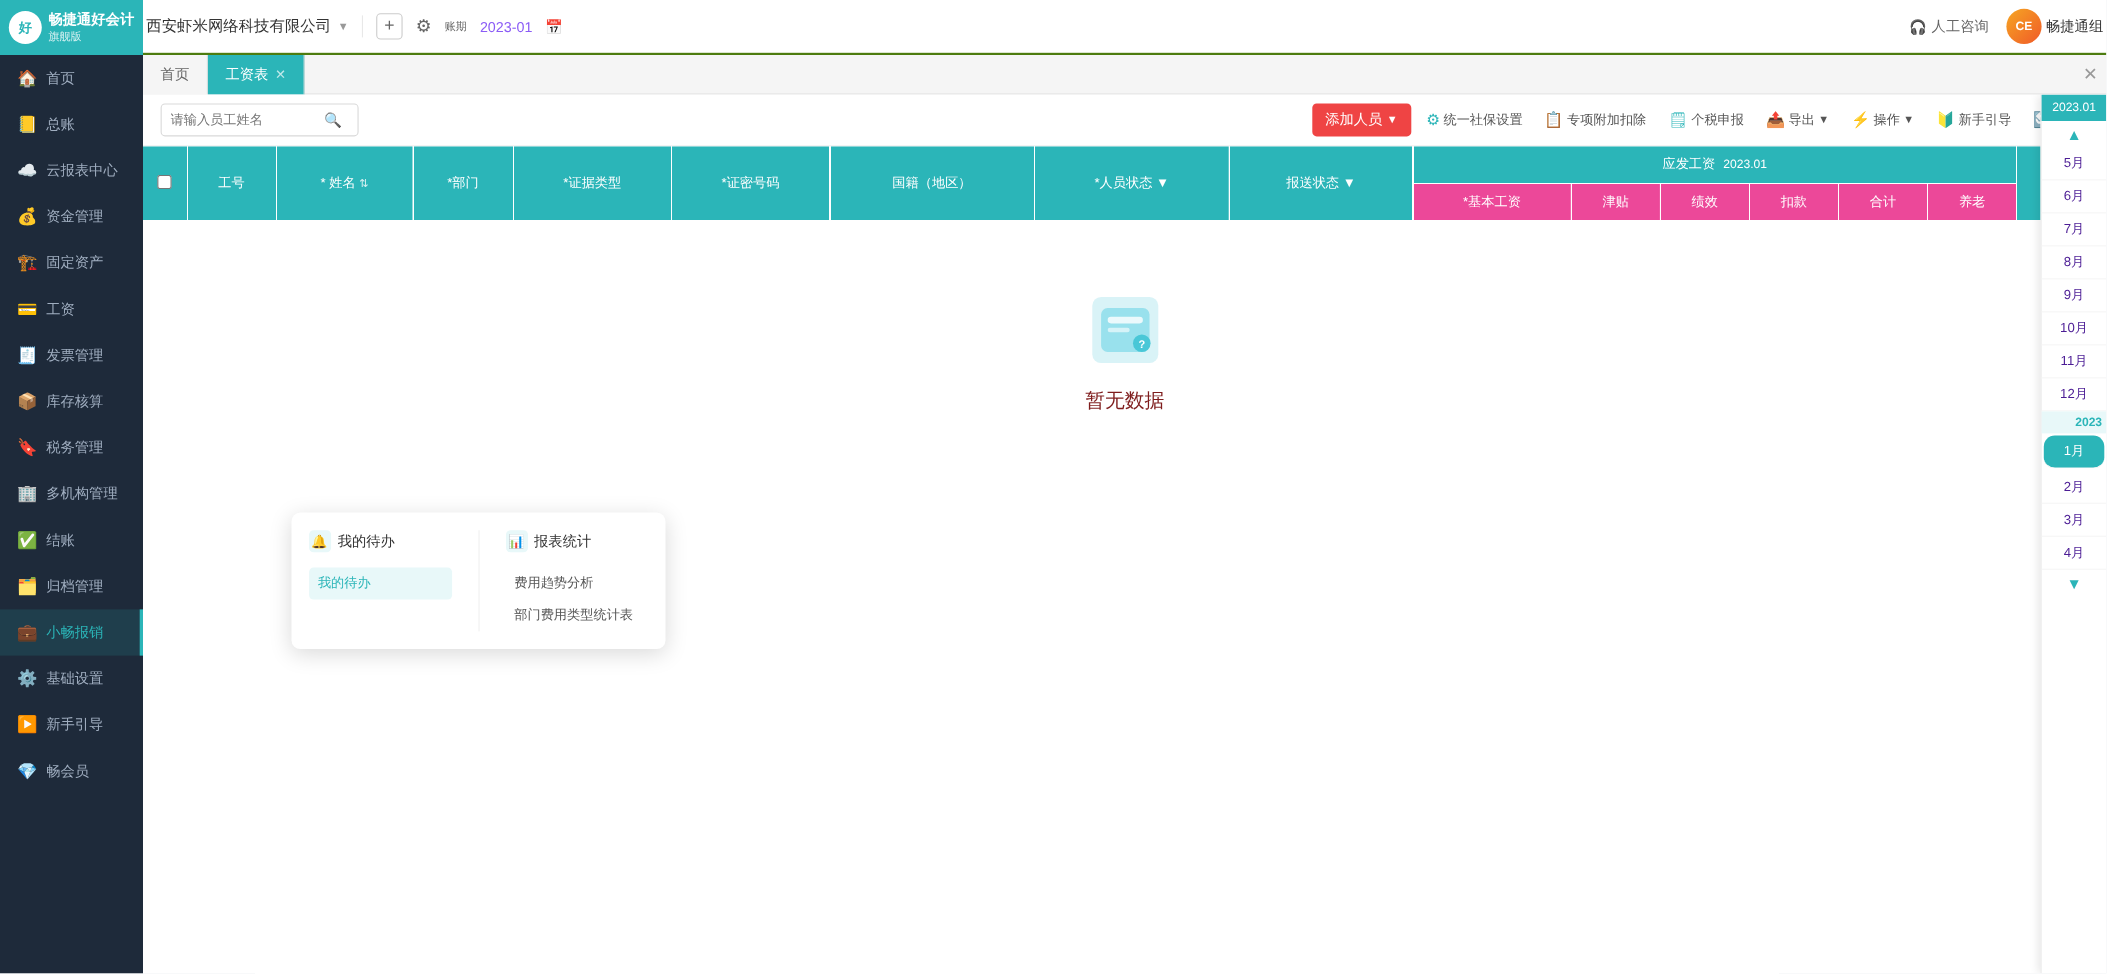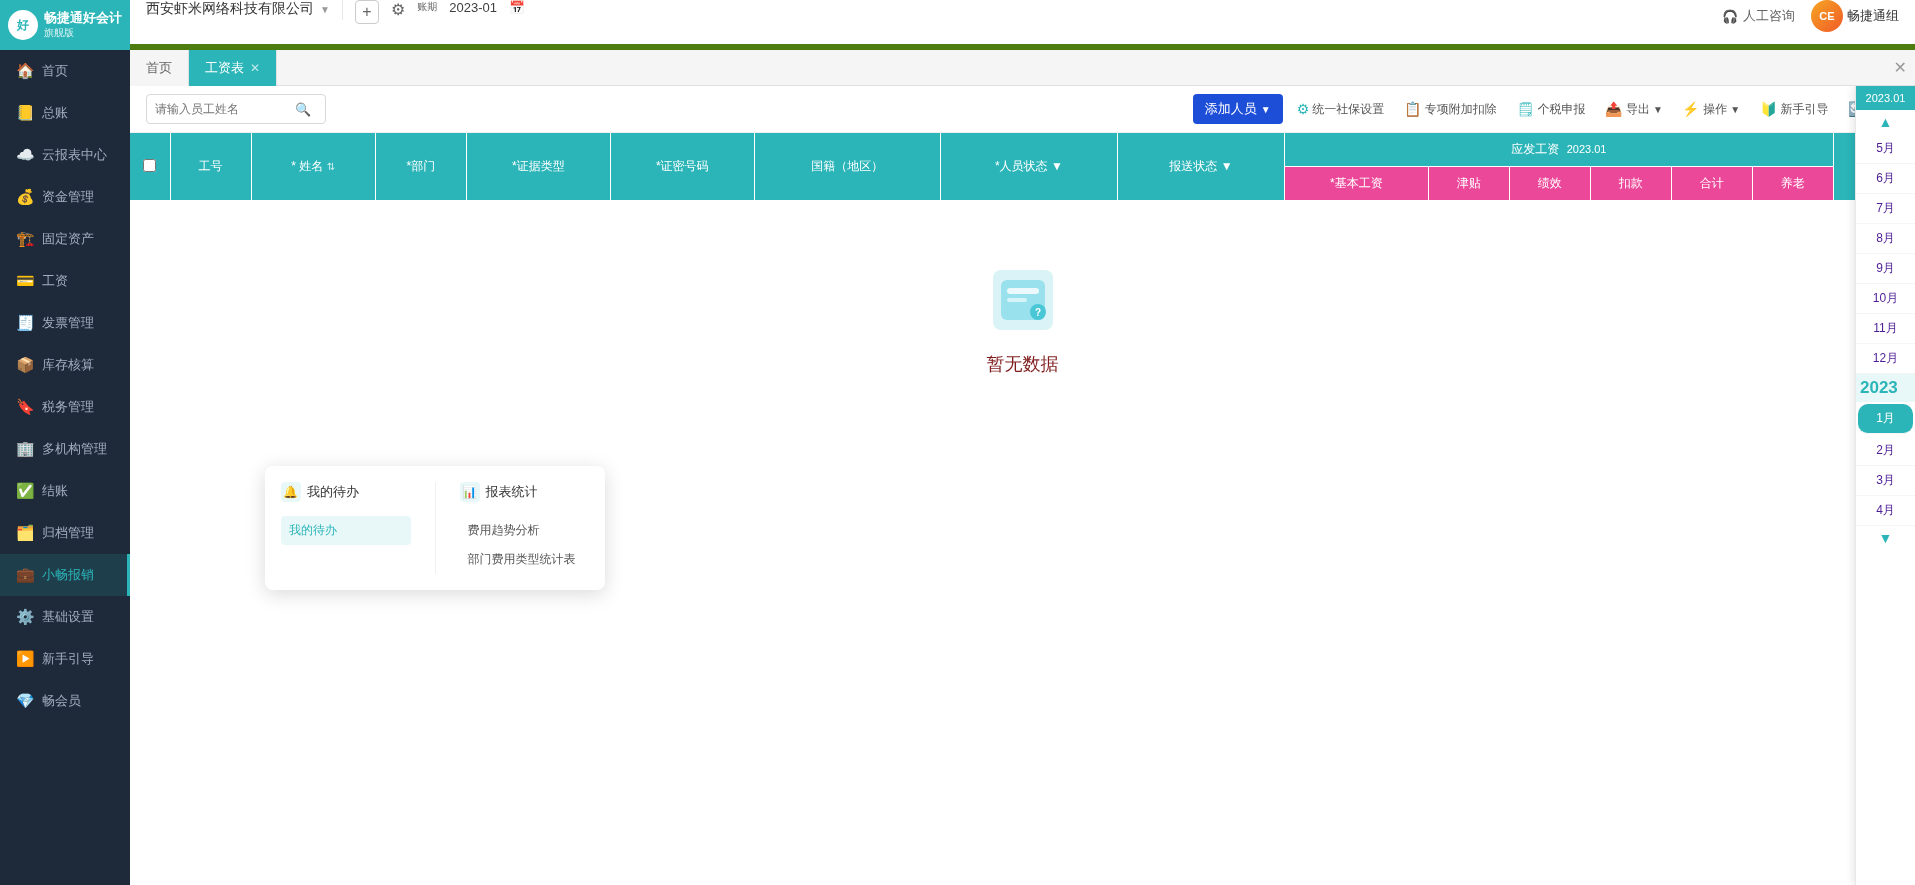--- a/index.html
+++ b/index.html
@@ -61,42 +61,42 @@
       flex-direction: column;
       height: 885px;
       overflow: hidden;
     }
 
     
     .topbar {
       background: white;
       height: 50px;
       display: flex;
-      align-items: flex-start;
-      padding: 0 16px;
-      border-bottom: 6px solid #4d7c0f;
+      align-items: center;
+      padding: 0 3px;
+      border-bottom: 2px solid #4d7c0f;
       gap: 12px;
       flex-shrink: 0;
     }
     .company-selector {
       display: flex; align-items: center; gap: 6px;
       font-size: 14px; color: #333; cursor: pointer;
     }
     .company-selector-arrow { color: #999; font-size: 10px; }
     .topbar-divider { width: 1px; height: 20px; background: #e8e8e8; }
     .topbar-add-btn {
       width: 24px; height: 24px;
       background: none; border: 1px solid #ccc;
       border-radius: 4px; cursor: pointer;
       display: flex; align-items: center; justify-content: center;
       color: #666; font-size: 16px;
     }
     .topbar-gear { color: #666; cursor: pointer; font-size: 16px; }
     .period-label { color: #666; font-size: 10px; }
-    .period-value { color: #404040; font-size: 13px; font-weight: 500; }
+    .period-value { color: #8b5cf6; font-size: 13px; font-weight: 500; }
     .period-icon { color: #2bb5b8; cursor: pointer; }
     .topbar-right { margin-left: auto; display: flex; align-items: center; gap: 16px; }
     .topbar-service { display: flex; align-items: center; gap: 4px; color: #666; font-size: 13px; cursor: pointer; }
     .topbar-user { display: flex; align-items: center; gap: 4px; cursor: pointer; }
     .user-avatar {
       width: 32px; height: 32px; border-radius: 50%;
       background: linear-gradient(135deg, #f6a623, #f05a28);
       display: flex; align-items: center; justify-content: center;
       color: white; font-size: 11px; font-weight: bold;
     }
@@ -160,21 +160,21 @@
     }
     .search-input-wrap input {
       border: none; outline: none;
       font-size: 12px; color: #333;
       width: 140px;
       background: transparent;
     }
     .search-icon { color: #999; font-size: 13px; cursor: pointer; }
     .toolbar-right { margin-left: auto; display: flex; align-items: center; gap: 8px; }
     .btn-add-person {
-      background: #1d4ed8; color: white;
+      background: #ef4444; color: white;
       border: none; border-radius: 4px;
       padding: 0 12px; height: 30px;
       cursor: pointer; font-size: 13px;
       display: flex; align-items: center; gap: 4px;
     }
     .btn-add-person-arrow { font-size: 10px; }
     .toolbar-action {
       display: flex; align-items: center; gap: 3px;
       color: #555; font-size: 12px; cursor: pointer;
       padding: 0 6px; height: 30px;
@@ -301,23 +301,23 @@
     }
     .month-panel-item.active {
       background: #2bb5b8;
       color: white;
       border-radius: 10px;
       margin: 2px;
     }
     .month-panel-year {
       background: #e8f8f9;
       color: #2bb5b8;
-      font-size: 17px;
+      font-size: 11px;
       font-weight: bold;
-      text-align: left;
+      text-align: right;
       padding: 4px;
     }
     .month-panel-nav {
       display: flex; align-items: center; justify-content: center;
       padding: 4px; color: #2bb5b8; cursor: pointer; font-size: 14px;
     }
   </style>
 </head>
 <body>
 

